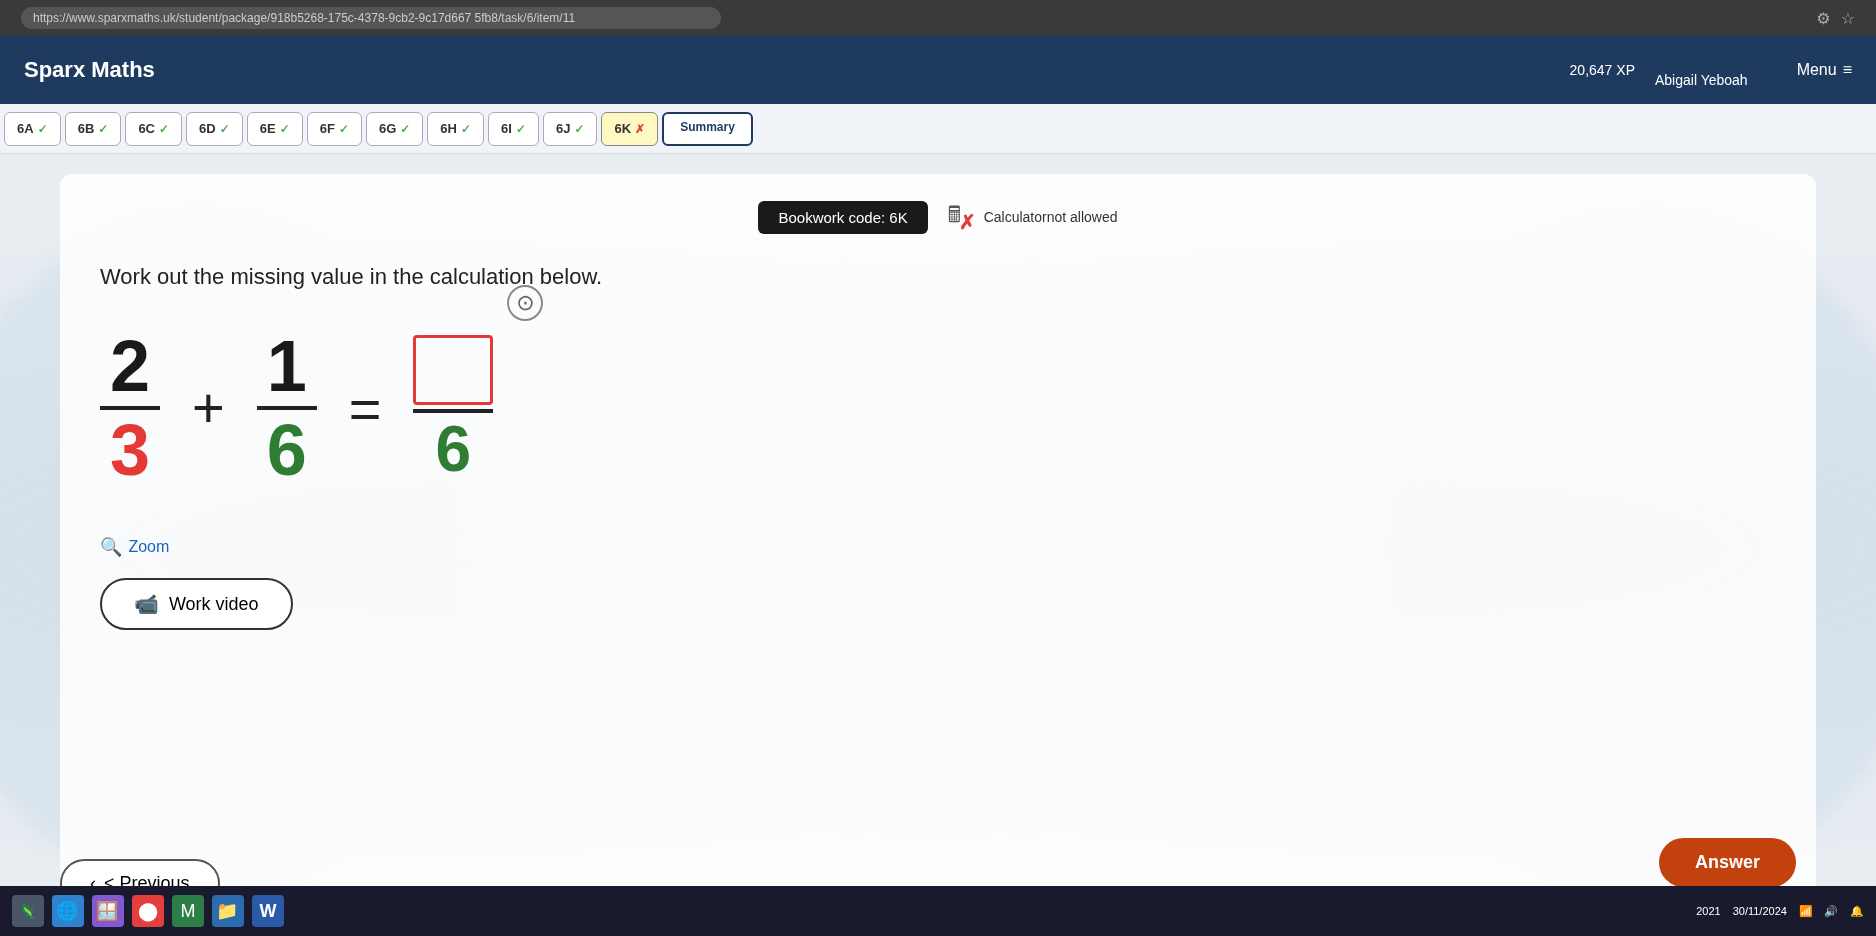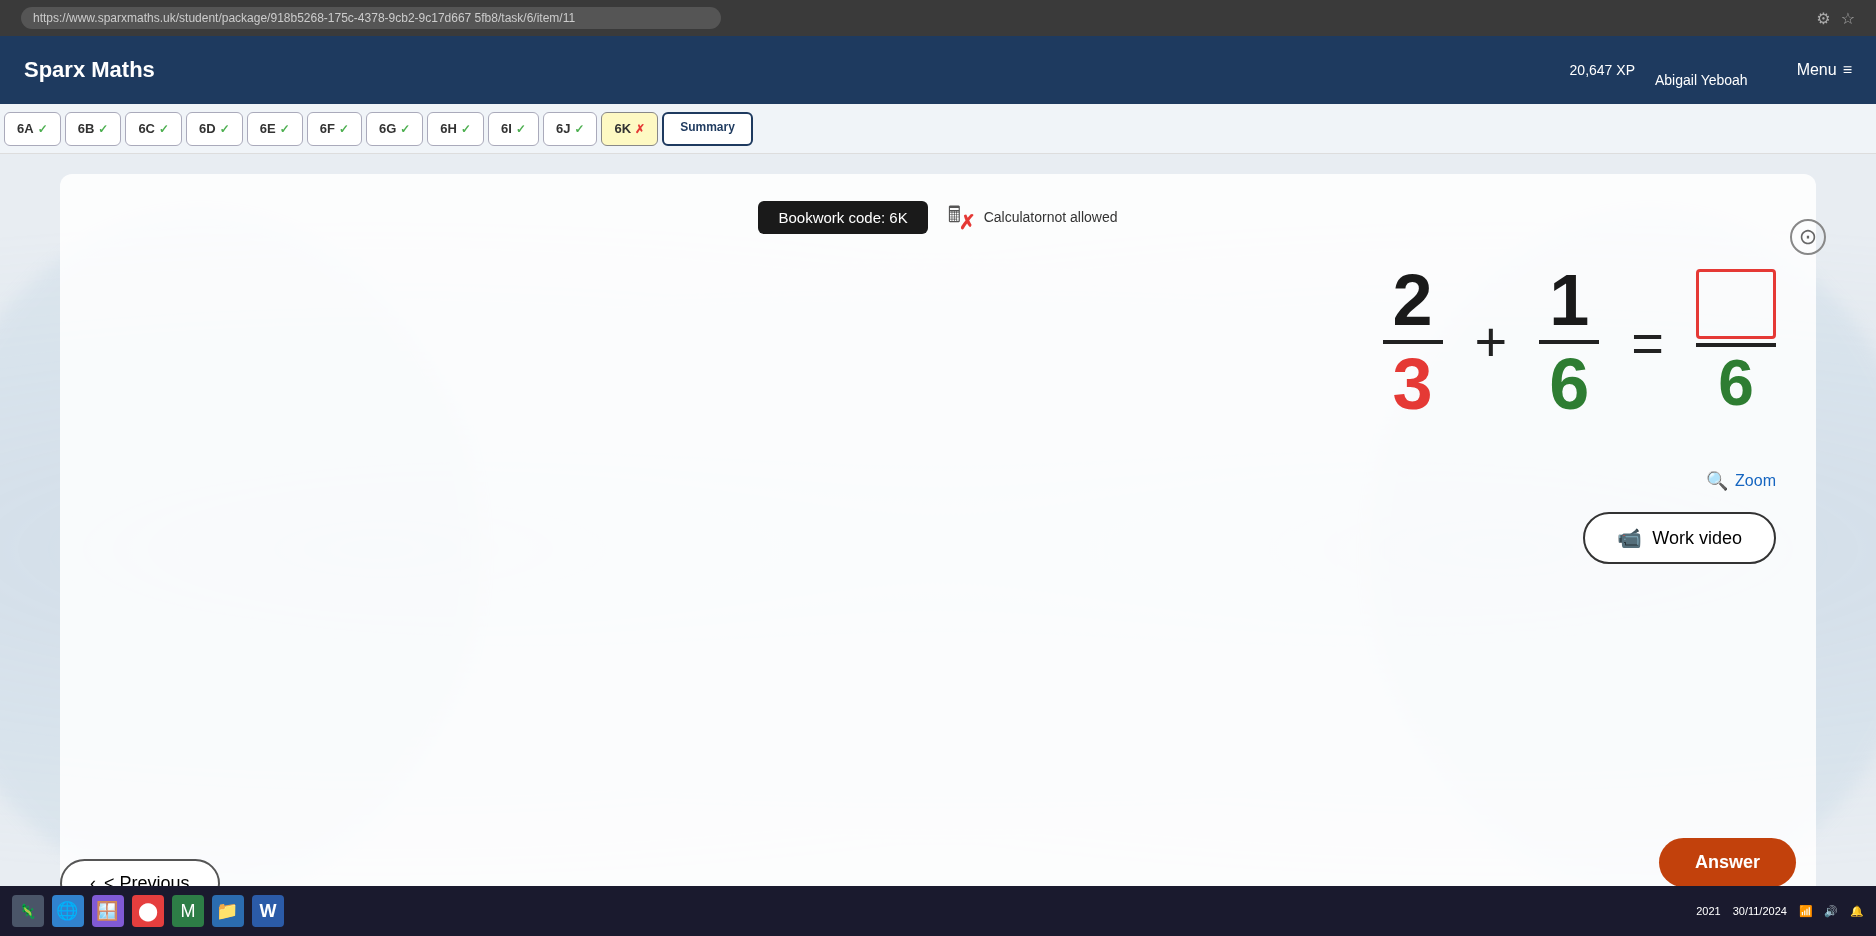--- a/index.html
+++ b/index.html
@@ -146,21 +146,21 @@
     .content-card {
       position: absolute;
       top: 20px;
       left: 60px;
       right: 60px;
       bottom: 20px;
       background: rgba(255,255,255,0.85);
       border-radius: 12px;
       display: flex;
       flex-direction: column;
-      align-items: flex-end;
+      align-items: flex-start;
       padding: 24px 40px 20px;
     }
 
     
     .info-row {
       display: flex;
       align-items: center;
       gap: 20px;
       margin-bottom: 28px;
       align-self: center;
@@ -465,20 +465,21 @@
       <div class="calculator-badge">
         <span style="font-size:22px;color:#555;">🖩</span>
         <span class="calc-cross" style="color:#e53935;font-size:20px;font-weight:bold;margin-left:-10px;margin-top:10px;">✗</span>
         <div style="display:flex;flex-direction:row;line-height:1.2;">
           <span>Calculator</span>
           <span>not allowed</span>
         </div>
       </div>
     </div>
 
+    <div class="question-text">Work out the missing value in the calculation below.</div>
 
     <div style="position:relative;">
       <div class="math-display">
 
         <div class="fraction">
           <span class="fraction-num color-dark" style="font-size:72px;font-weight:900;">2</span>
           <div class="fraction-bar" style="width:60px;"></div>
           <span class="fraction-den color-red" style="font-size:72px;font-weight:900;">3</span>
         </div>
 

